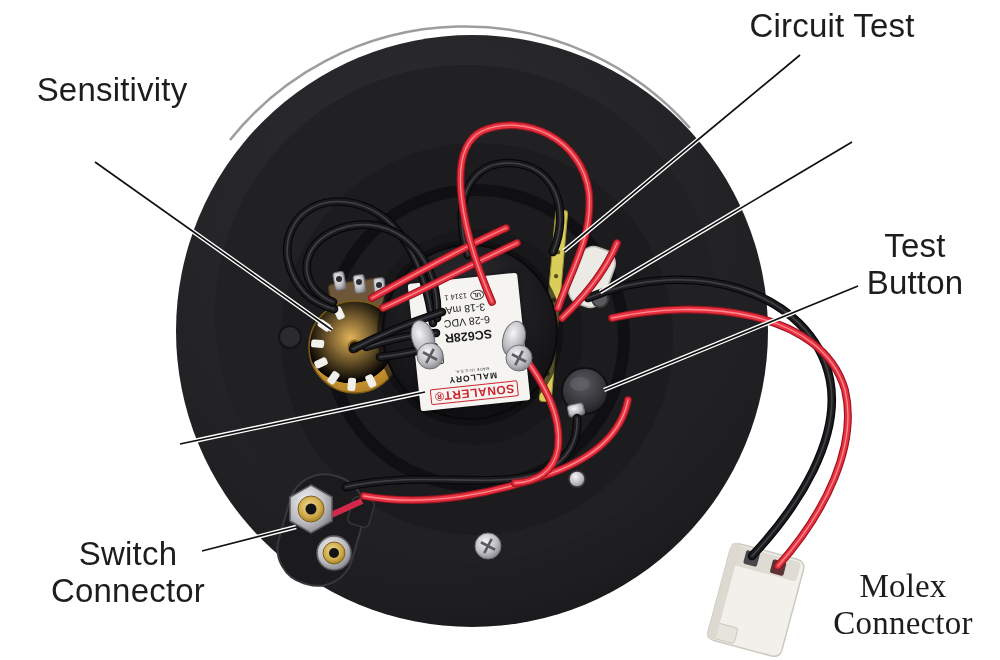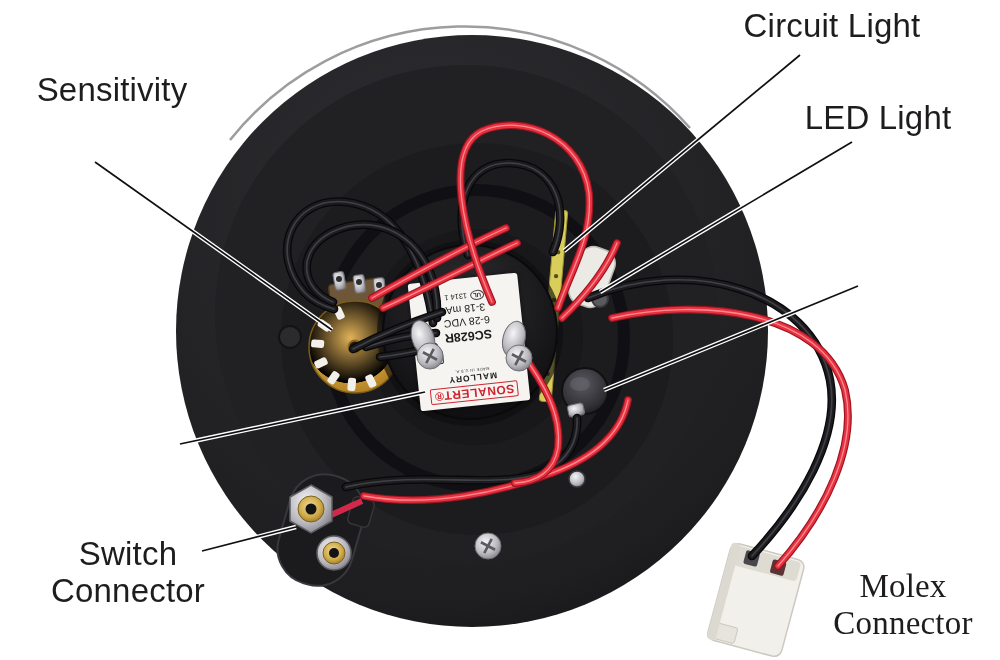--- a/index.html
+++ b/index.html
@@ -290,24 +290,25 @@
         <use href="#coSon" class="co coB"></use>
       <use href="#coBat" class="co coW"></use>
         <use href="#coBat" class="co coB"></use>
     </g>
   </svg>
 
   <div class="callout" style="left:12px;top:72px;width:200px;">
     <span>Sensitivity</span>
   </div>
   <div class="callout" style="left:702px;top:8px;width:260px;">
-    <span>Circuit Light</span>
-  </div>
-  <div class="callout" style="left:772px;top:100px;width:212px;">
-    <span>LED Light</span>
+    <span>Circuit Test</span>
+  </div>
+  <div class="callout" style="left:832px;top:228px;width:166px;">
+    <span>Test</span>
+    <span>Button</span>
   </div>
   <div class="callout" style="left:28px;top:536px;width:200px;">
     <span>Switch</span>
     <span>Connector</span>
   </div>
   <div class="callout" style="left:806px;top:568px;width:194px;font-family:Liberation Serif, serif;">
     <span>Molex</span>
     <span>Connector</span>
   </div>
 

